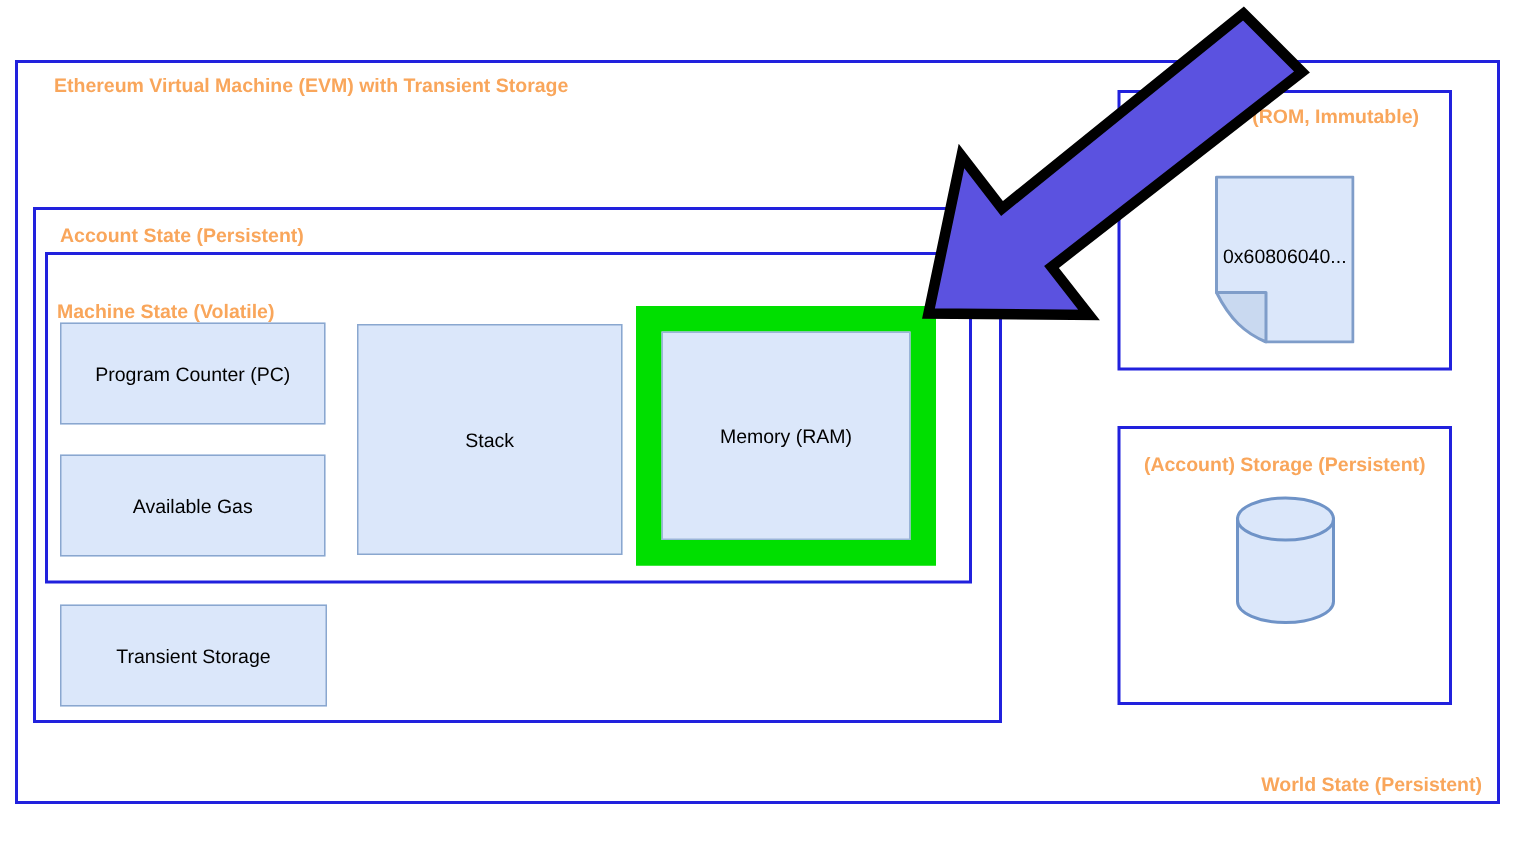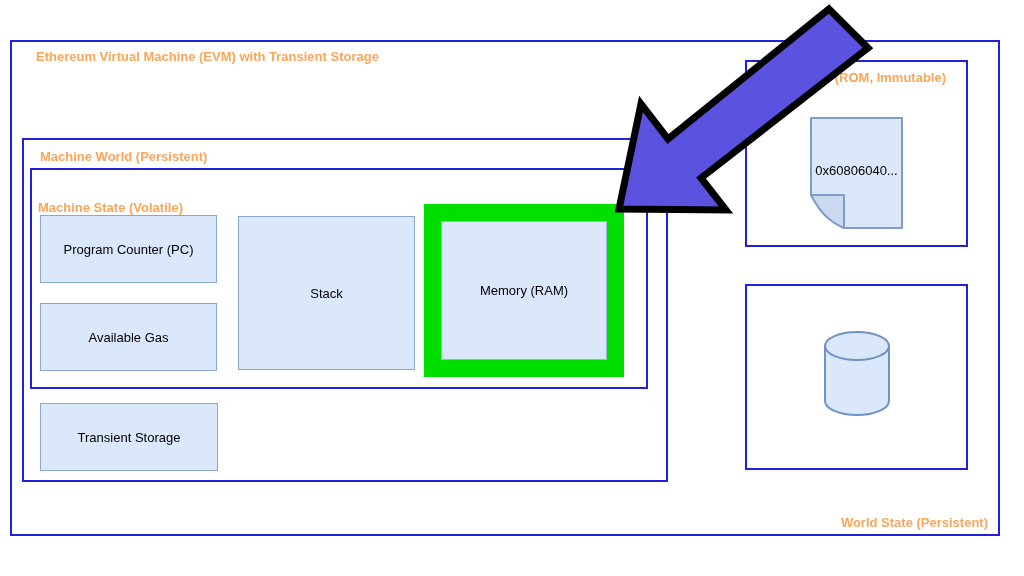--- a/index.html
+++ b/index.html
@@ -49,21 +49,21 @@
 </style>
 </head>
 <body>
 
 <div class="canvas">
 
   <div class="container outer">
     <div class="hdr title">Ethereum Virtual Machine (EVM) with Transient Storage</div>
 
     <div class="container persistent">
-      <div class="hdr persistent-label">Machine World (Persistent)</div>
+      <div class="hdr persistent-label">Account State (Persistent)</div>
 
       <div class="container volatile">
         <div class="hdr volatile-label">Machine State (Volatile)</div>
 
         <div class="box gas-box">
           <span>Available Gas</span>
         </div>
 
         <div class="box pc-box">
           <span>Program Counter (PC)</span>
@@ -90,20 +90,21 @@
       <div class="doc-wrap">
         <svg width="93" height="112" viewBox="0 0 93 112">
           <path d="M1,1 H92 V111 H34 L1,78 Z" fill="#dbe7fa" stroke="#7f9dc9" stroke-width="2" stroke-linejoin="round"></path>
           <path d="M1,78 C10,96 20,105 34,111 L34,78 Z" fill="#c9d9f0" stroke="#7f9dc9" stroke-width="2" stroke-linejoin="round"></path>
         </svg>
         <div class="doc-text">0x60806040...</div>
       </div>
     </div>
 
     <div class="container storage-box">
+      <div class="hdr storage-label">(Account) Storage (Persistent)</div>
       <div class="cyl-wrap">
         <svg width="68" height="88" viewBox="0 0 68 88">
           <path d="M2,16 L2,71 A32,14 0 0 0 66,71 L66,16 Z" fill="#dbe7fa" stroke="#6f93c7" stroke-width="2"></path>
           <ellipse cx="34" cy="16" rx="32" ry="14" fill="#dbe7fa" stroke="#6f93c7" stroke-width="2"></ellipse>
         </svg>
       </div>
     </div>
 
     <div class="hdr world-label">World State (Persistent)</div>
   </div>

